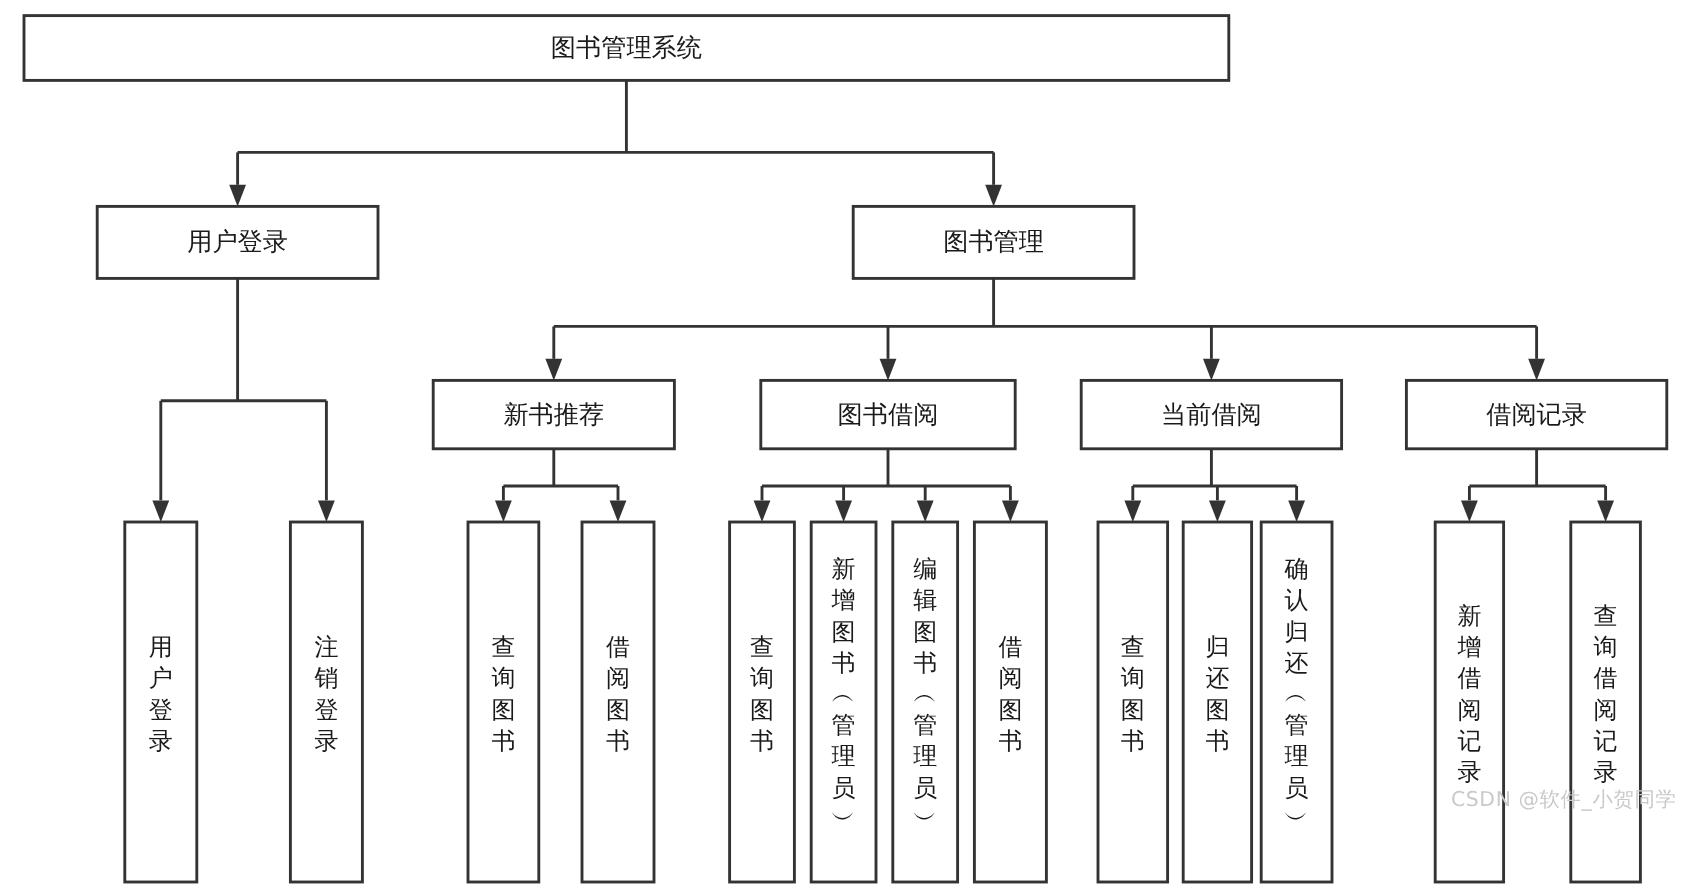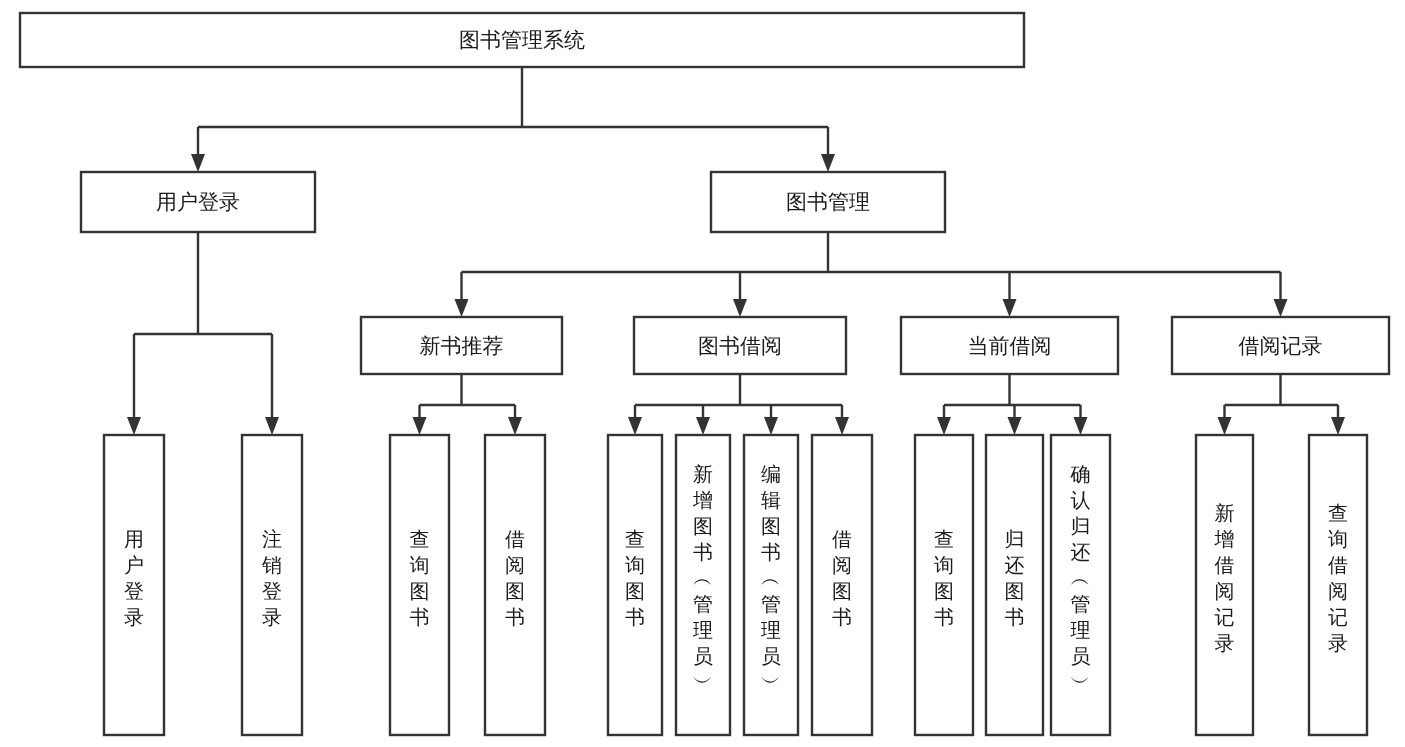--- a/index.html
+++ b/index.html
@@ -204,13 +204,14 @@
           <rect x="1196" y="435" width="57" height="300" class="node-box"></rect>
           <text x="1224.5" class="node-label-vertical" font-size="20"><tspan x="1224.5" y="520">新</tspan><tspan x="1224.5" y="546">增</tspan><tspan x="1224.5" y="572">借</tspan><tspan x="1224.5" y="598">阅</tspan><tspan x="1224.5" y="624">记</tspan><tspan x="1224.5" y="650">录</tspan></text>
         </g>
         <g>
           <rect x="1309" y="435" width="58" height="300" class="node-box"></rect>
           <text x="1338" class="node-label-vertical" font-size="20"><tspan x="1338" y="520">查</tspan><tspan x="1338" y="546">询</tspan><tspan x="1338" y="572">借</tspan><tspan x="1338" y="598">阅</tspan><tspan x="1338" y="624">记</tspan><tspan x="1338" y="650">录</tspan></text>
         </g>
       </g>
   </svg>
 
+  <div class="watermark">CSDN @软件_小贺同学</div>
 </div>
 
 </body></html>

